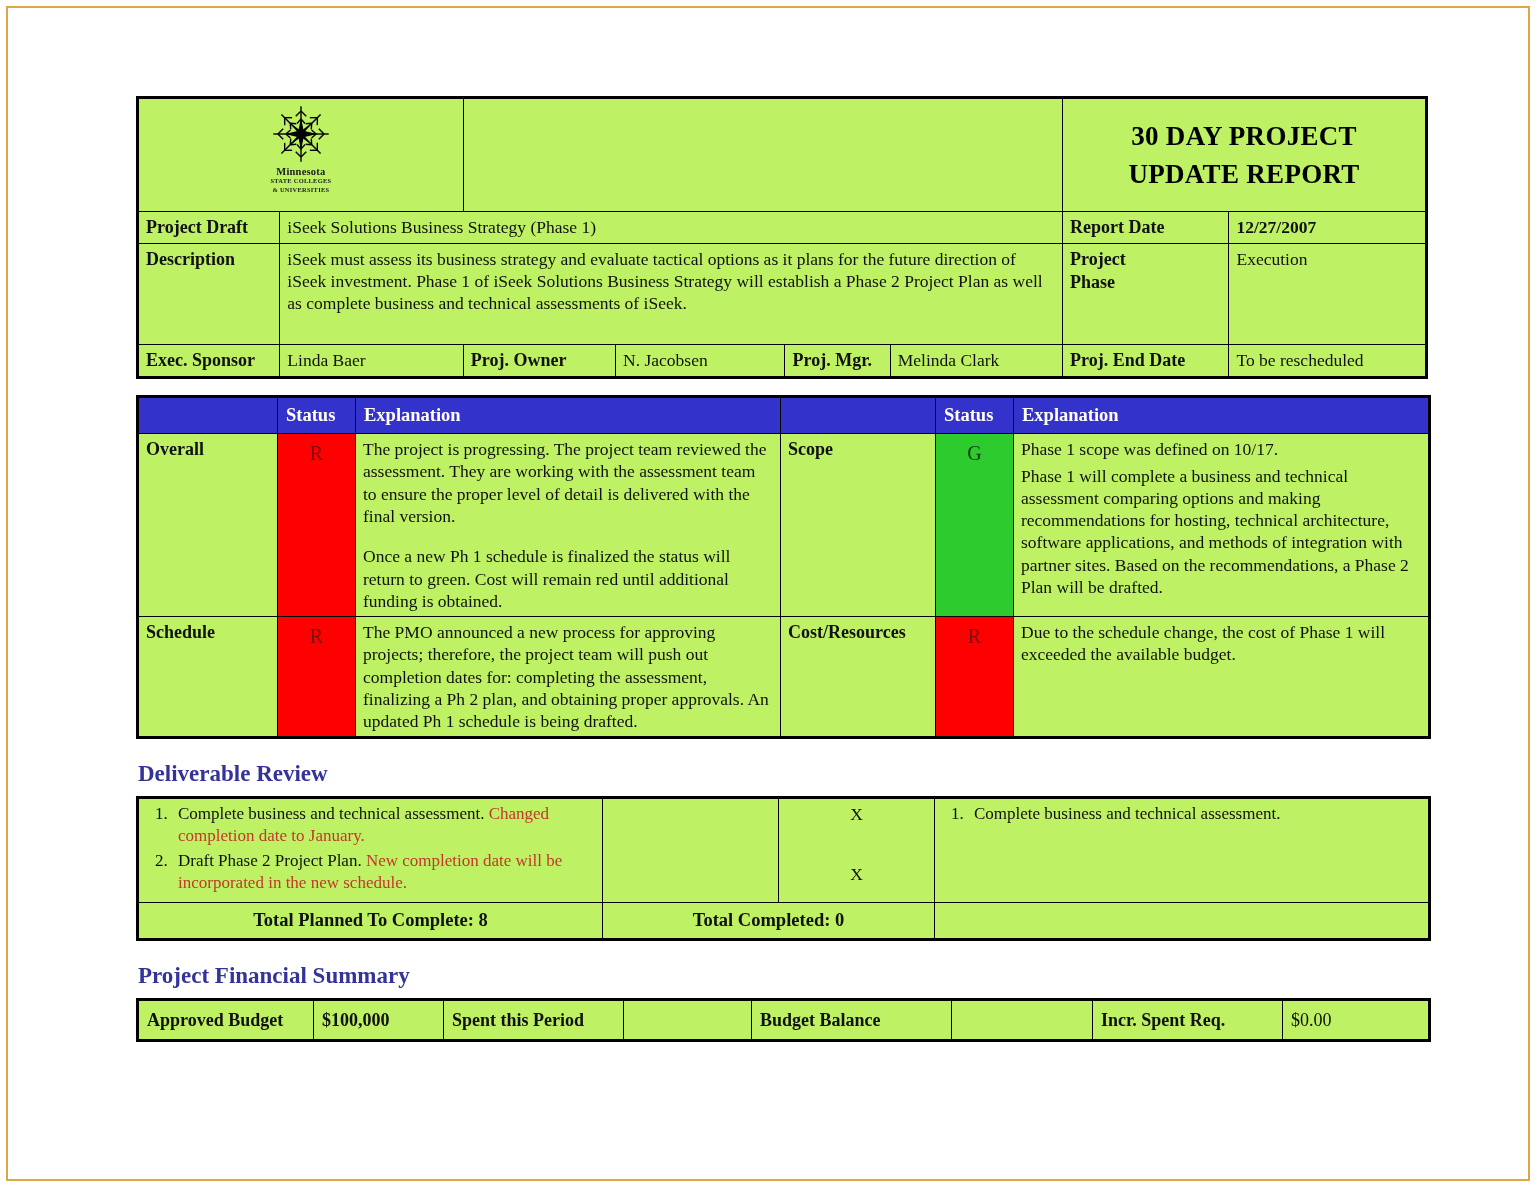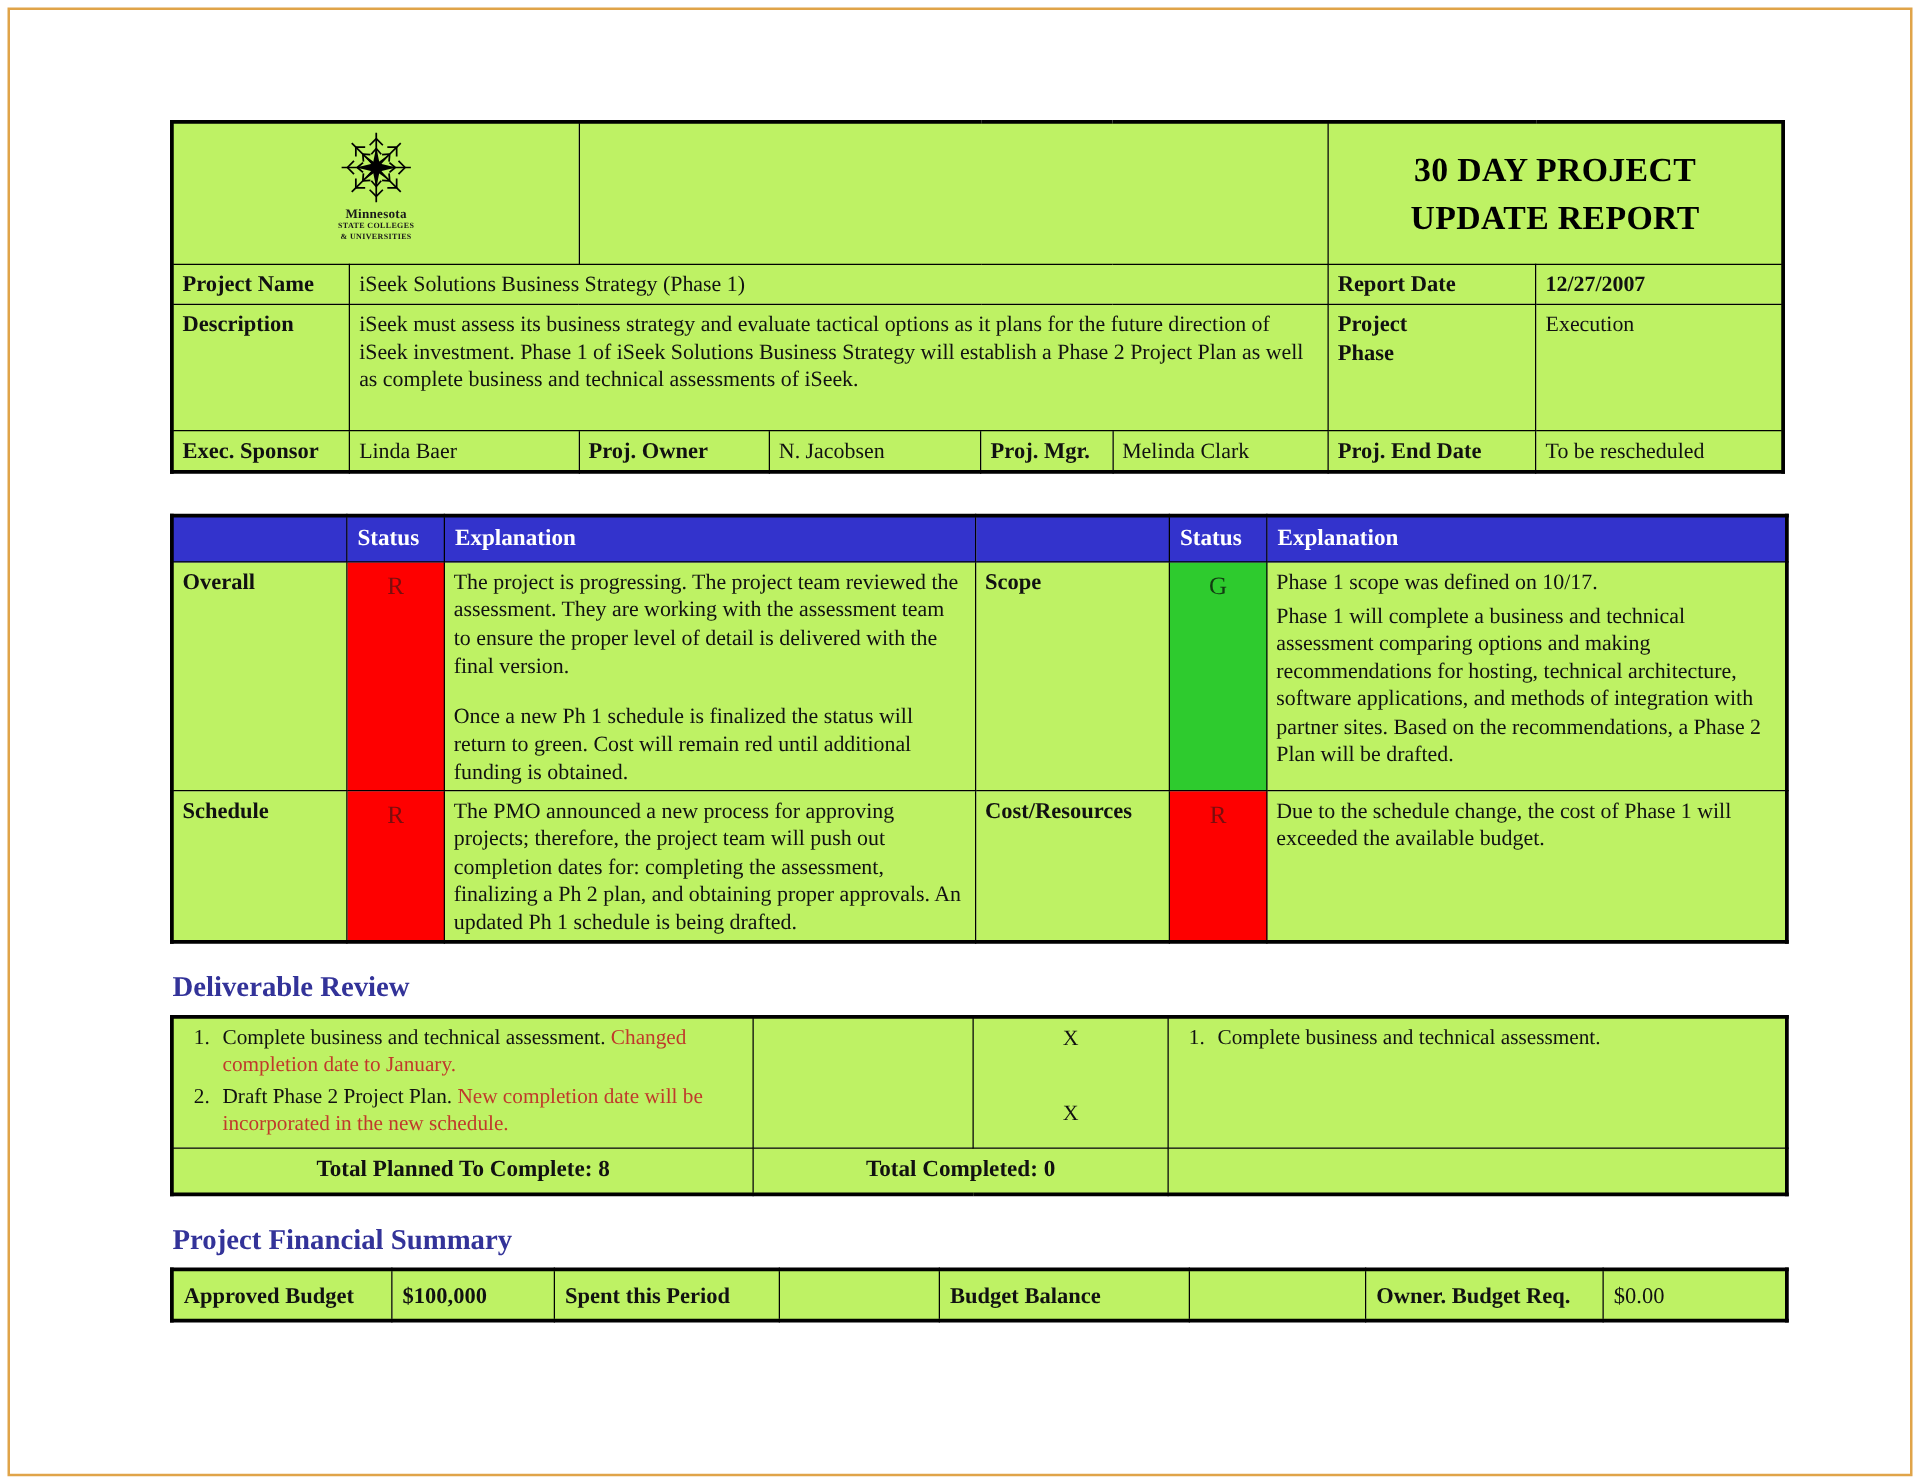--- a/index.html
+++ b/index.html
@@ -97,21 +97,21 @@
     color: #000;
   }
   .lbl { font-weight: bold; font-size: 18px; }
   .val { font-size: 17.5px; }
   #desc-cell { height: 92px; }
   #projphase-cell { height: 92px; }
 
   
   #status-table {
     border: 3px solid #000;
-    margin-top: 32px;
+    margin-top: 16px;
   }
   #status-table th {
     background: #3333cc;
     color: #ffffff;
     font-weight: bold;
     font-size: 18.5px;
     padding: 6px 8px;
     border-color: #000;
     text-align: left;
   }
@@ -272,21 +272,21 @@
           <div class="logo-sub">&amp; UNIVERSITIES</div>
         </div>
       </td>
       <td colspan="4"></td>
       <td id="report-title-cell" colspan="2">
         <div class="report-title-line">30 DAY PROJECT</div>
         <div class="report-title-line">UPDATE REPORT</div>
       </td>
     </tr>
     <tr>
-      <td class="lbl">Project Name</td>
+      <td class="lbl">Project Draft</td>
       <td class="val" colspan="5">iSeek Solutions Business Strategy (Phase 1)</td>
       <td class="lbl">Report Date</td>
       <td class="val bold">12/27/2007</td>
     </tr>
     <tr>
       <td class="lbl" id="desc-label">Description</td>
       <td class="val" id="desc-cell" colspan="5">iSeek must assess its business strategy and evaluate tactical options as it plans for the future direction of iSeek investment.  Phase 1 of iSeek Solutions Business Strategy will establish a Phase 2 Project Plan as well as complete business and technical assessments of iSeek.</td>
       <td class="lbl" id="projphase-cell">Project<br>Phase</td>
       <td class="val">Execution</td>
     </tr>
@@ -403,21 +403,21 @@
       <col style="width:147px">
     </colgroup>
     <tbody>
           <tr>
       <td class="bold">Approved Budget</td>
       <td class="bold">$100,000</td>
       <td class="bold">Spent this Period</td>
       <td></td>
       <td class="bold" style="text-align:left">Budget Balance</td>
       <td></td>
-      <td class="bold">Owner. Budget Req.</td>
+      <td class="bold">Incr. Spent Req.</td>
       <td>$0.00</td>
     </tr>
   </tbody>
       </table>
 
 
 </div>
 </div>
 
 </body></html>

